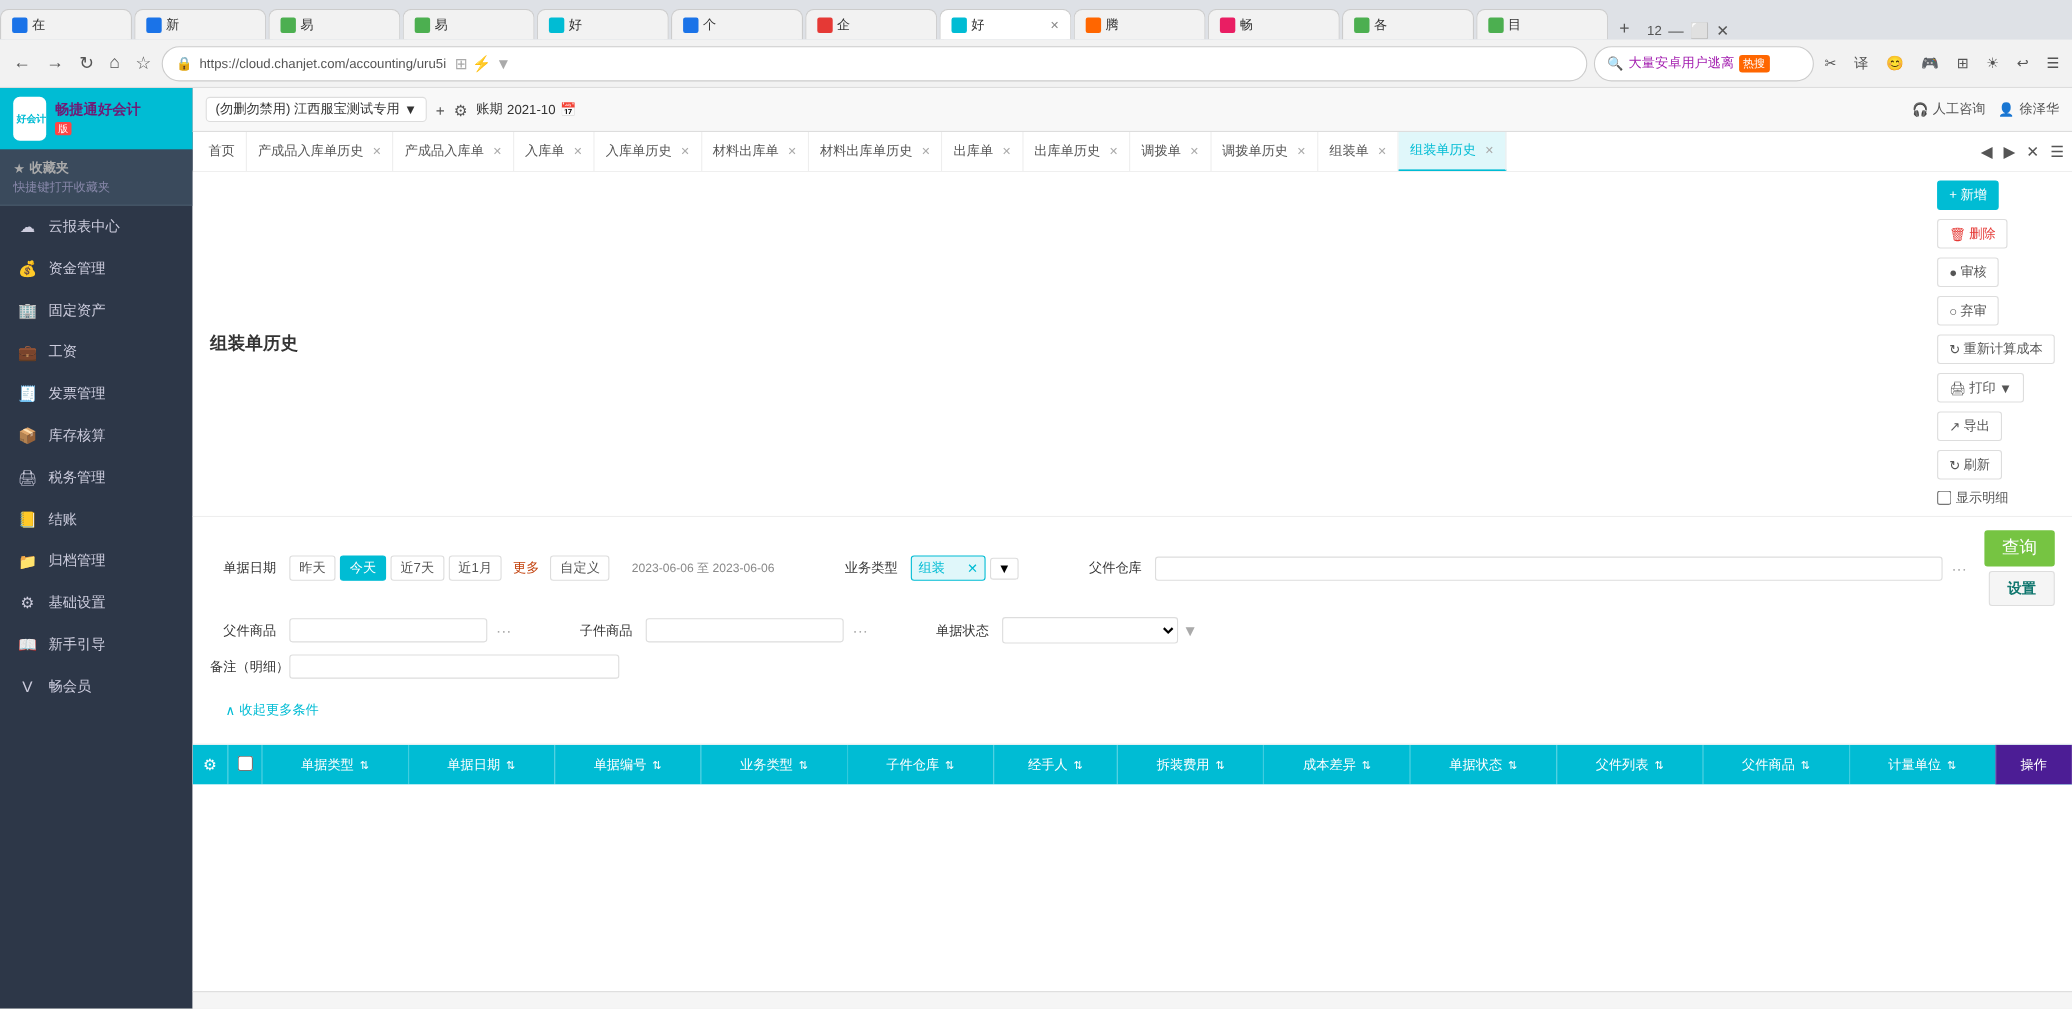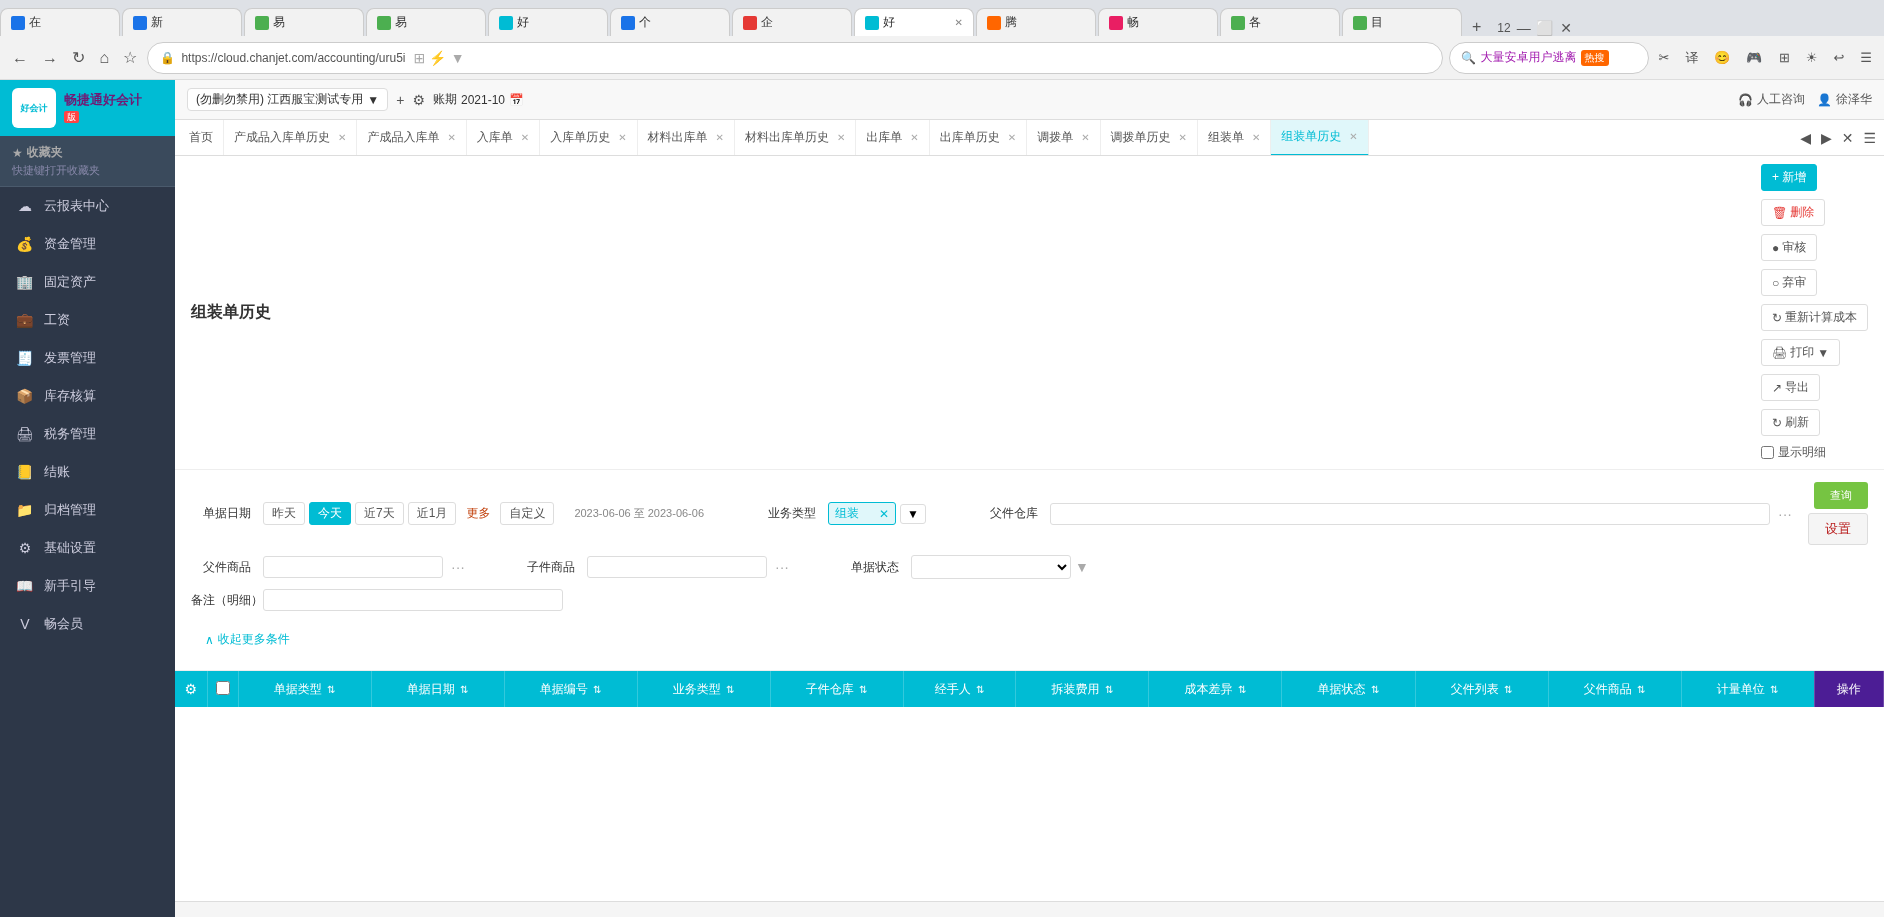--- a/index.html
+++ b/index.html
@@ -23,21 +23,21 @@
     .hot-badge { background: #ff6600; color: white; font-size: 10px; padding: 1px 4px; border-radius: 3px; margin-left: 4px; }
     .nav-tools { display: flex; align-items: center; gap: 8px; }
     .tool-btn { background: none; border: none; cursor: pointer; font-size: 13px; color: #555; padding: 4px; border-radius: 4px; }
 
     
     .app-container { display: flex; width: 1884px; height: 837px; background: #f0f0f0; }
 
     
     .sidebar { width: 175px; background: #2d3748; flex-shrink: 0; display: flex; flex-direction: column; color: white; }
     .sidebar-header { background: #00bcd4; padding: 8px 12px; display: flex; align-items: center; gap: 8px; }
-    .sidebar-logo { width: 44px; height: 40px; background: white; border-radius: 6px; display: flex; align-items: center; justify-content: center; font-size: 10px; color: #00bcd4; font-weight: bold; }
+    .sidebar-logo { width: 30px; height: 40px; background: white; border-radius: 6px; display: flex; align-items: center; justify-content: flex-end; font-size: 10px; color: #00bcd4; font-weight: bold; }
     .sidebar-brand { font-size: 13px; font-weight: bold; color: #701a75; line-height: 1.3; }
     .sidebar-tag { background: #ff4444; font-size: 9px; padding: 1px 3px; border-radius: 2px; }
     .sidebar-favorites { background: #3a4a5c; padding: 8px 12px; border-bottom: 1px solid #4a5a6c; }
     .sidebar-favorites-title { color: #aaa; font-size: 12px; font-weight: bold; }
     .sidebar-favorites-sub { color: #88a; font-size: 11px; margin-top: 2px; }
     .sidebar-menu { flex: 1; overflow-y: auto; }
     .sidebar-item { display: flex; align-items: center; padding: 10px 16px; color: #ccd; font-size: 13px; cursor: pointer; gap: 10px; }
     .sidebar-item .menu-icon { font-size: 14px; width: 18px; text-align: center; }
 
     
@@ -91,22 +91,22 @@
     .data-table thead th .sort-arrows { font-size: 10px; margin-left: 2px; }
     .col-gear { width: 32px; }
     .col-checkbox { width: 28px; }
     .table-gear-btn { background: none; border: none; cursor: pointer; color: white; font-size: 14px; }
     .table-checkbox { width: 14px; height: 14px; }
 
     
     .bottom-scroll { height: 16px; background: #f5f5f5; border-top: 1px solid #ddd; }
 
     
-    .query-btn { background: #76c442; color: white; border: none; border-radius: 3px; padding: 6px 16px; font-size: 11px; cursor: pointer; }
-    .settings-btn { background: #f5f5f5; color: #b91c1c; border: 1px solid #ddd; border-radius: 3px; padding: 6px 16px; font-size: 13px; cursor: pointer; }
+    .query-btn { background: #76c442; color: white; border: none; border-radius: 3px; padding: 6px 16px; font-size: 16px; cursor: pointer; }
+    .settings-btn { background: #f5f5f5; color: #0f766e; border: 1px solid #ddd; border-radius: 3px; padding: 6px 16px; font-size: 13px; cursor: pointer; font-weight: bold; }
     .query-settings-col { display: flex; flex-direction: column; gap: 4px; align-items: flex-end; }
 
     .collapse-row { text-align: center; padding: 6px; }
   </style>
 </head>
 <body>
 
 <div class="browser-chrome">
 
   <div class="browser-tabs">

